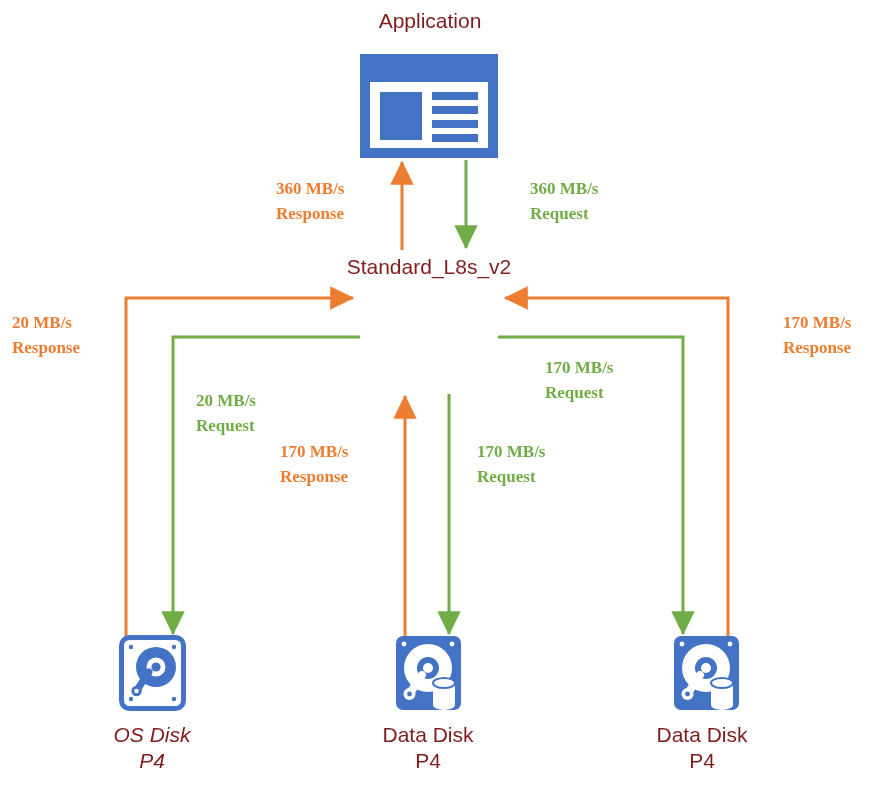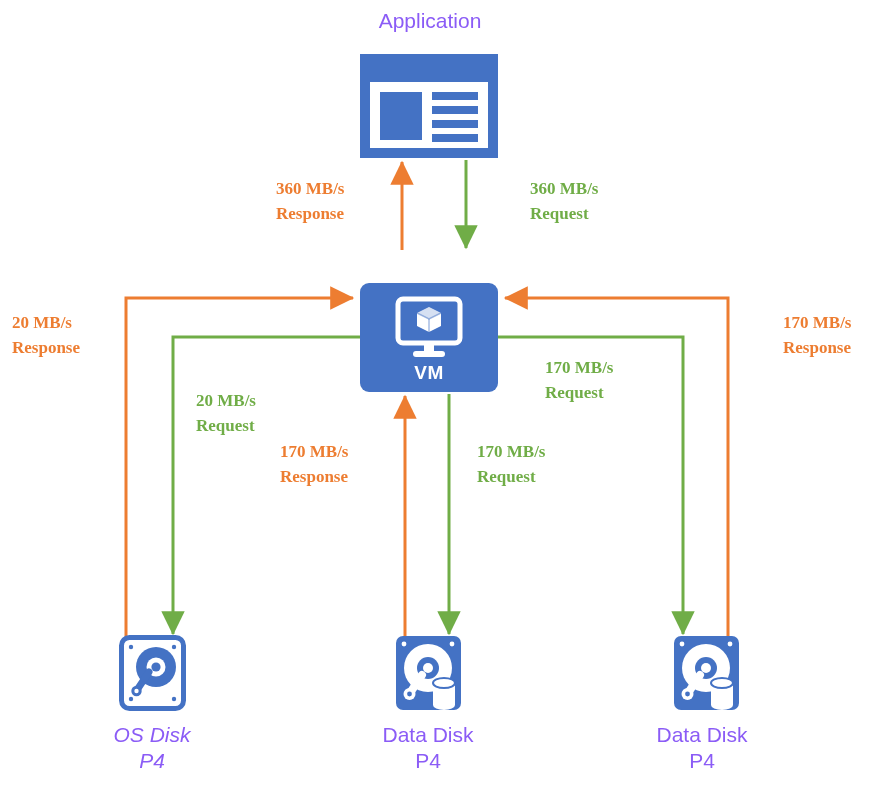--- a/index.html
+++ b/index.html
@@ -20,21 +20,21 @@
   svg#wires {
     position: absolute;
     left: 0;
     top: 0;
     width: 878px;
     height: 792px;
   }
   .node-label {
     position: absolute;
     text-align: center;
-    color: #8b5cf6;
+    color: #7f1d1d;
     font-size: 21px;
     font-weight: 400;
     line-height: 1.25;
     white-space: pre-line;
     font-family: "Liberation Sans", sans-serif;
   }
   .flow-label {
     position: absolute;
     font-size: 17px;
     font-weight: bold;
@@ -97,37 +97,22 @@
       <rect x="0" y="0" width="138" height="104" fill="#4472C4"></rect>
       <rect x="10" y="28" width="118" height="66" fill="#FFFFFF"></rect>
       <rect x="20" y="38" width="42" height="48" fill="#4472C4"></rect>
       <rect x="72" y="38" width="46" height="8" fill="#4472C4"></rect>
       <rect x="72" y="52" width="46" height="8" fill="#4472C4"></rect>
       <rect x="72" y="66" width="46" height="8" fill="#4472C4"></rect>
       <rect x="72" y="80" width="46" height="8" fill="#4472C4"></rect>
     </svg>
   </div>
 
+  <div class="node-label" style="left:304px; top:254px; width:250px;">Standard_L8s_v2</div>
 
-  <div class="icon-box" style="left:360px; top:283px; width:138px; height:109px;">
-    <svg width="138" height="109" viewBox="0 0 138 109">
-      <rect x="0" y="0" width="138" height="109" rx="9" ry="9" fill="#4472C4"></rect>
-
-      <rect x="38" y="16" width="62" height="44" rx="5" ry="5" fill="none" stroke="#FFFFFF" stroke-width="5"></rect>
-
-      <rect x="64" y="60" width="10" height="11" fill="#FFFFFF"></rect>
-      <rect x="53" y="68" width="32" height="6" rx="3" ry="3" fill="#FFFFFF"></rect>
-
-      <path d="M69,24 L81,30 L81,43 L69,49 L57,43 L57,30 z" fill="#FFFFFF"></path>
-      <path d="M69,24 L81,30 L69,36 L57,30 z" fill="#4472C4" opacity="0.22"></path>
-      <path d="M69,36 L69,49" stroke="#4472C4" stroke-width="1.4" opacity="0.5"></path>
-      <path d="M57,30 L69,36 L81,30" fill="none" stroke="#4472C4" stroke-width="1.4" opacity="0.5"></path>
-    </svg>
-    <div class="vm-text">VM</div>
-  </div>
 
   <div class="icon-box" style="left:119px; top:635px; width:67px; height:76px;">
     <svg width="67" height="76" viewBox="0 0 67 76">
       <rect x="2.5" y="2.5" width="62" height="71" rx="8" ry="8" fill="#FFFFFF" stroke="#4472C4" stroke-width="5"></rect>
       <circle cx="12" cy="12" r="2.2" fill="#4472C4"></circle>
       <circle cx="55" cy="12" r="2.2" fill="#4472C4"></circle>
       <circle cx="12" cy="64" r="2.2" fill="#4472C4"></circle>
       <circle cx="55" cy="64" r="2.2" fill="#4472C4"></circle>
 
       <circle cx="37" cy="32" r="20" fill="#4472C4"></circle>

